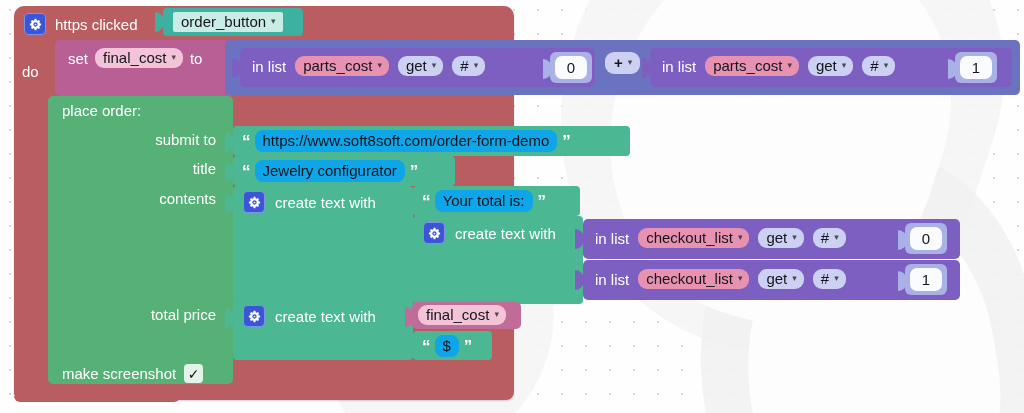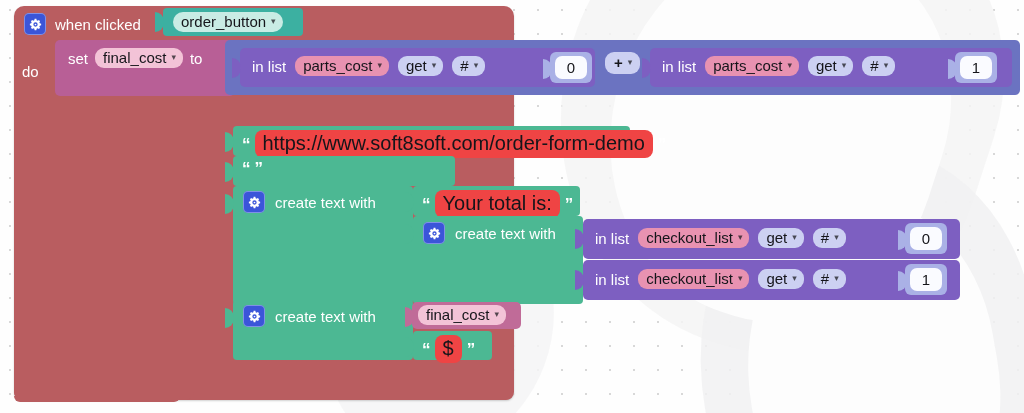--- a/index.html
+++ b/index.html
@@ -101,28 +101,28 @@
 
   
   .numblk{background:#aab1e6;border-radius:6px;}
   .numfield{
     background:#fafbff;border-radius:7px;color:#15151a;font-size:15px;
     display:inline-flex;align-items:center;justify-content:center;
   }
 
   
   .greenstrip{background:#4cb893;border-radius:4px;}
-  .textfield{background:#ef4444;border-radius:8px;color:#15151a;font-size:20px;
+  .textfield{background:#0ea5e9;border-radius:8px;color:#15151a;font-size:15px;
              display:inline-flex;align-items:center;padding:2px 8px 3px;white-space:nowrap;}
 
   
   .varfield{background:#f3c3d7;border-radius:9px;}
   .varfield-strong{background:#e892b1;border-radius:9px;}
   .lavfield{background:#ccd0f2;border-radius:9px;}
-  .mintfield{background:#c9ece4;border-radius:10px;}
+  .mintfield{background:#c9ece4;border-radius:2px;}
 
   .checkbox{
     width:19px;height:19px;border-radius:4px;background:#e4f3e9;
     display:inline-flex;align-items:center;justify-content:center;
     color:#111;font-size:14px;line-height:1;flex:none;
   }
   .row{position:absolute;display:flex;align-items:center;}
 </style>
 </head>
 <body>
@@ -137,21 +137,21 @@
   <div class="blk" id="hat"></div>
   <div class="blk" id="hat-bottom"></div>
   <div class="blk" id="hat-notch"></div>
 
   <div class="hat-row" style="left:24px;top:13px;">
     <span class="gear">
       <svg width="13" height="13" viewBox="0 0 24 24">
           <path fill="#ffffff" d="M12 8a4 4 0 1 0 0 8 4 4 0 0 0 0-8zm0 2.4a1.6 1.6 0 1 1 0 3.2 1.6 1.6 0 0 1 0-3.2zM10.4 1.6h3.2l.5 2.5 2 .8 2.1-1.4 2.3 2.3-1.4 2.1.8 2 2.5.5v3.2l-2.5.5-.8 2 1.4 2.1-2.3 2.3-2.1-1.4-2 .8-.5 2.5h-3.2l-.5-2.5-2-.8-2.1 1.4-2.3-2.3 1.4-2.1-.8-2L1.6 13.6v-3.2l2.5-.5.8-2L3.5 5.8l2.3-2.3 2.1 1.4 2-.8z"></path>
         </svg>
     </span>
-    <span class="lbl">when clicked</span>
+    <span class="lbl">https clicked</span>
   </div>
 
   <div class="blk" id="order-btn-blk">
     <div class="tab" style="left:-8px;top:4px;background:#3cb0a1;"></div>
     <div class="row" style="left:10px;top:4px;">
       <span class="field mintfield">
         <span>order_button</span>
         <span class="caret">▾</span>
       </span>
     </div>
@@ -220,34 +220,56 @@
         <span>#</span>
         <span class="caret">▾</span>
       </span>
     </div>
   </div>
   <div class="blk numblk" style="left:955px;top:52px;width:42px;height:31px;">
     <div class="tab" style="left:-7px;top:7px;background:#aab1e6;"></div>
     <div class="numfield" style="position:absolute;left:5px;top:4px;width:32px;height:23px;">1</div>
   </div>
 
+  <div class="blk" id="place-blk">
+    <div class="row" style="left:14px;top:7px;">
+      <span class="lbl">place order:</span>
+    </div>
+    <div class="row" style="left:0;top:36px;width:168px;justify-content:flex-end;">
+      <span class="lbl">submit to</span>
+    </div>
+    <div class="row" style="left:0;top:65px;width:168px;justify-content:flex-end;">
+      <span class="lbl">title</span>
+    </div>
+    <div class="row" style="left:0;top:95px;width:168px;justify-content:flex-end;">
+      <span class="lbl">contents</span>
+    </div>
+    <div class="row" style="left:0;top:211px;width:168px;justify-content:flex-end;">
+      <span class="lbl">total price</span>
+    </div>
+    <div class="row" style="left:14px;top:268px;gap:8px;">
+      <span class="lbl">make screenshot</span>
+      <span class="checkbox">✓</span>
+    </div>
+  </div>
 
   <div class="blk greenstrip" style="left:233px;top:126px;width:397px;height:30px;">
     <div class="tab" style="left:-8px;top:6px;background:#4cb893;"></div>
     <div class="row" style="left:9px;top:4px;gap:5px;">
       <span class="quote">“</span>
       <span class="textfield">https://www.soft8soft.com/order-form-demo</span>
       <span class="quote">”</span>
     </div>
   </div>
 
   <div class="blk greenstrip" style="left:233px;top:156px;width:222px;height:30px;">
     <div class="tab" style="left:-8px;top:6px;background:#4cb893;"></div>
     <div class="row" style="left:9px;top:4px;gap:5px;">
       <span class="quote">“</span>
+      <span class="textfield">Jewelry configurator</span>
       <span class="quote">”</span>
     </div>
   </div>
 
   <div class="blk greenstrip" style="left:233px;top:186px;width:180px;height:118px;border-radius:4px;">
     <div class="tab" style="left:-8px;top:8px;background:#4cb893;"></div>
     <div class="row" style="left:10px;top:5px;gap:10px;">
       <span class="gear">
         <svg width="13" height="13" viewBox="0 0 24 24">
             <path fill="#ffffff" d="M12 8a4 4 0 1 0 0 8 4 4 0 0 0 0-8zm0 2.4a1.6 1.6 0 1 1 0 3.2 1.6 1.6 0 0 1 0-3.2zM10.4 1.6h3.2l.5 2.5 2 .8 2.1-1.4 2.3 2.3-1.4 2.1.8 2 2.5.5v3.2l-2.5.5-.8 2 1.4 2.1-2.3 2.3-2.1-1.4-2 .8-.5 2.5h-3.2l-.5-2.5-2-.8-2.1 1.4-2.3-2.3 1.4-2.1-.8-2L1.6 13.6v-3.2l2.5-.5.8-2L3.5 5.8l2.3-2.3 2.1 1.4 2-.8z"></path>

